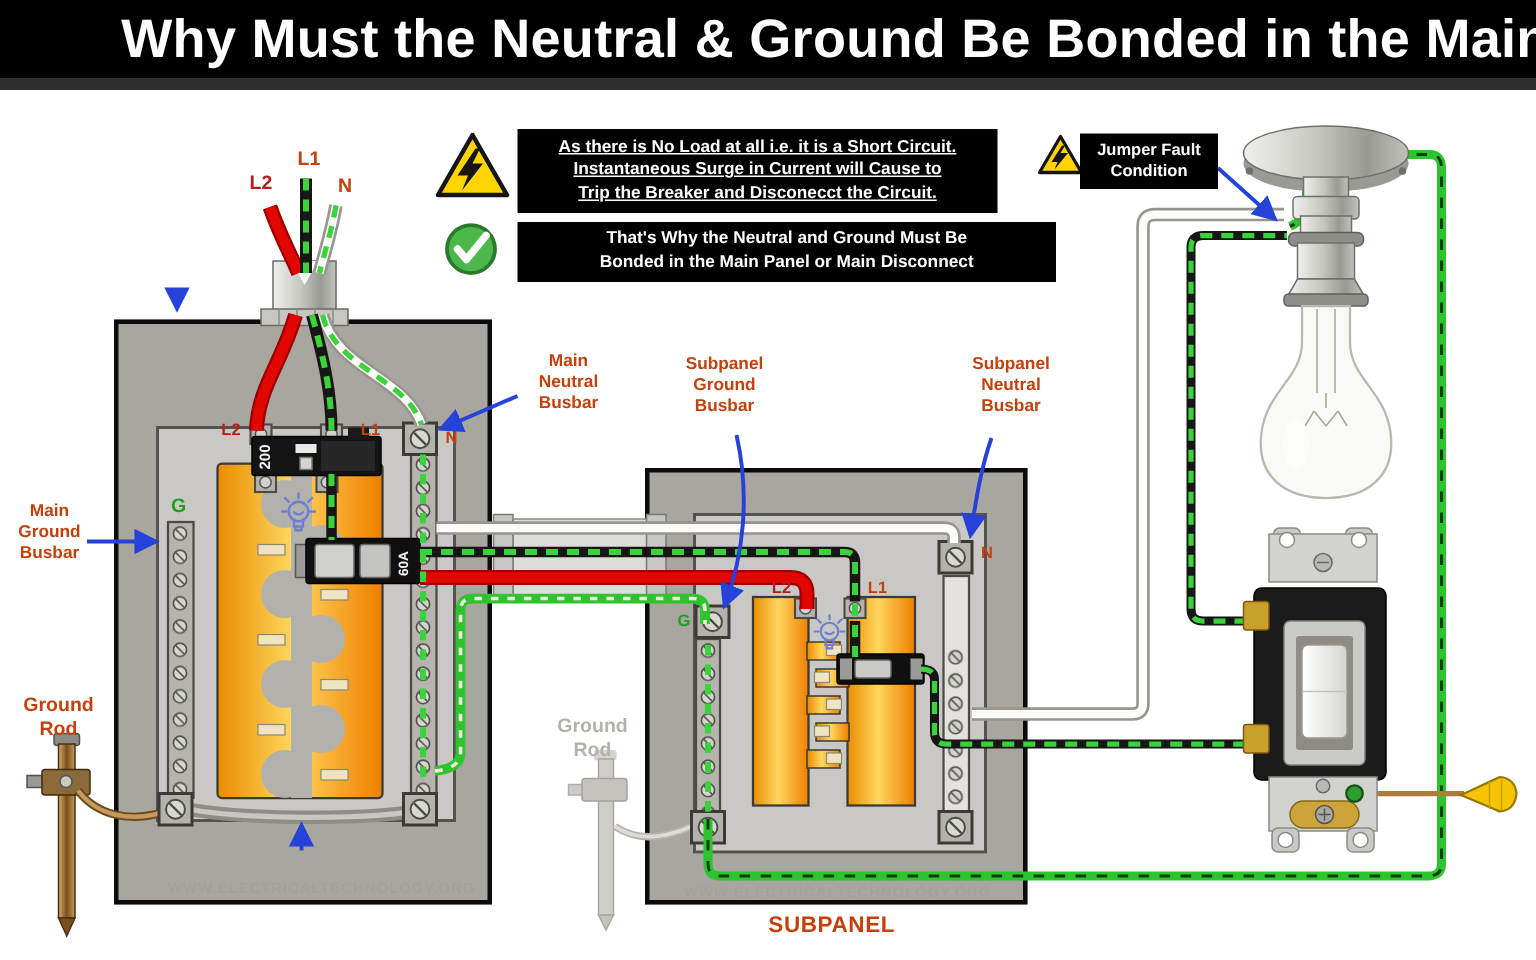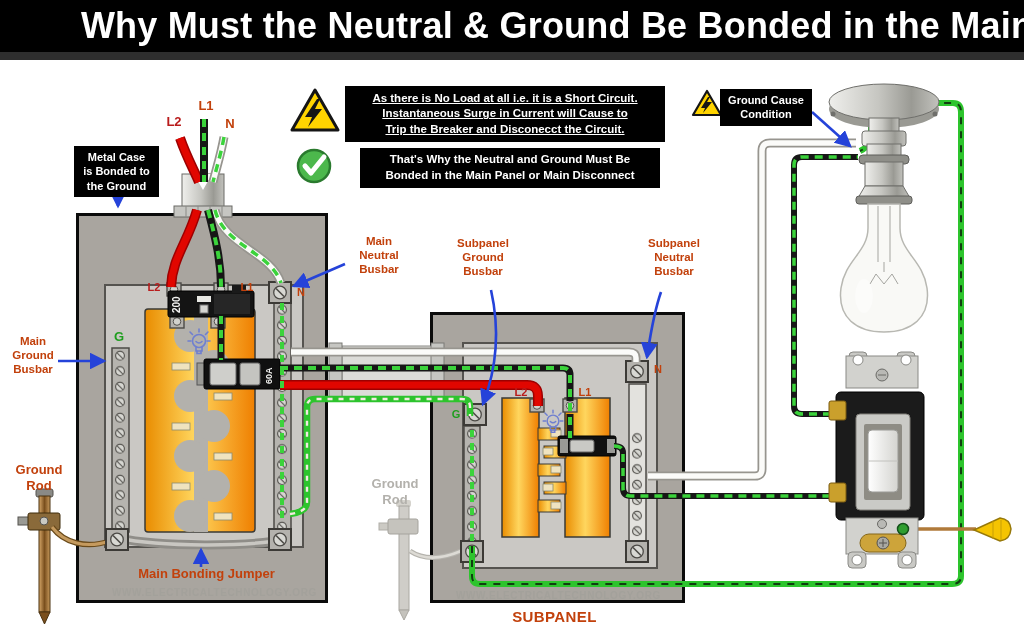--- a/index.html
+++ b/index.html
@@ -332,45 +332,41 @@
       <path d="M 491,290 C 500,330 496,370 483,404" marker-end="url(#arr)"></path>
       <path d="M 661,292 C 653,315 650,338 647,357" marker-end="url(#arr)"></path>
       <path d="M 201,567 V 550" marker-end="url(#arr)"></path>
       <path d="M 812,112 L 850,146" marker-end="url(#arr)"></path>
     </g>
   </svg>
 
   <div class="note-box" style="left:345px;top:86px;width:320px;height:56px;text-decoration:underline;">As there is No Load at all i.e. it is a Short Circuit.
 Instantaneous Surge in Current will Cause to
 Trip the Breaker and Disconecct the Circuit.</div>
-  <div class="note-box" style="left:360px;top:148px;width:300px;height:40px;">That's Why the Neutral and Ground Must Be
+  <div class="note-box" style="left:345px;top:148px;width:359px;height:40px;">That's Why the Neutral and Ground Must Be
 Bonded in the Main Panel or Main Disconnect</div>
-  <div class="black-box" style="left:720px;top:89px;width:92px;">Ground Cause
+  <div class="black-box" style="left:720px;top:89px;width:92px;">Jumper Fault
 Condition</div>
-  <div class="black-box" style="left:74px;top:146px;width:85px;">Metal Case
-is Bonded to
-the Ground</div>
 
   <div class="lbl" style="left:336px;top:234px;width:86px;">Main
 Neutral
 Busbar</div>
   <div class="lbl" style="left:440px;top:236px;width:86px;">Subpanel
 Ground
 Busbar</div>
   <div class="lbl" style="left:628px;top:236px;width:92px;">Subpanel
 Neutral
 Busbar</div>
   <div class="lbl" style="left:2px;top:334px;width:62px;">Main
 Ground
 Busbar</div>
   <div class="lbl big" style="left:6px;top:462px;width:66px;">Ground
 Rod</div>
   <div class="lbl big faded" style="left:362px;top:476px;width:66px;">Ground
 Rod</div>
-  <div class="lbl big" style="left:109px;top:566px;width:195px;">Main Bonding Jumper</div>
   <div class="lbl cap" style="left:472px;top:608px;width:165px;">SUBPANEL</div>
   <div class="lbl wm" style="left:112px;top:587px;width:185px;">WWW.ELECTRICALTECHNOLOGY.ORG</div>
   <div class="lbl wm" style="left:456px;top:590px;width:185px;">WWW.ELECTRICALTECHNOLOGY.ORG</div>
 
   <div class="lbl big" style="left:194px;top:98px;width:24px;">L1</div>
   <div class="lbl big red" style="left:162px;top:114px;width:24px;">L2</div>
   <div class="lbl big" style="left:220px;top:116px;width:20px;">N</div>
   <div class="lbl small red" style="left:143px;top:281px;width:22px;">L2</div>
   <div class="lbl small" style="left:236px;top:281px;width:22px;">L1</div>
   <div class="lbl small" style="left:293px;top:286px;width:16px;">N</div>

